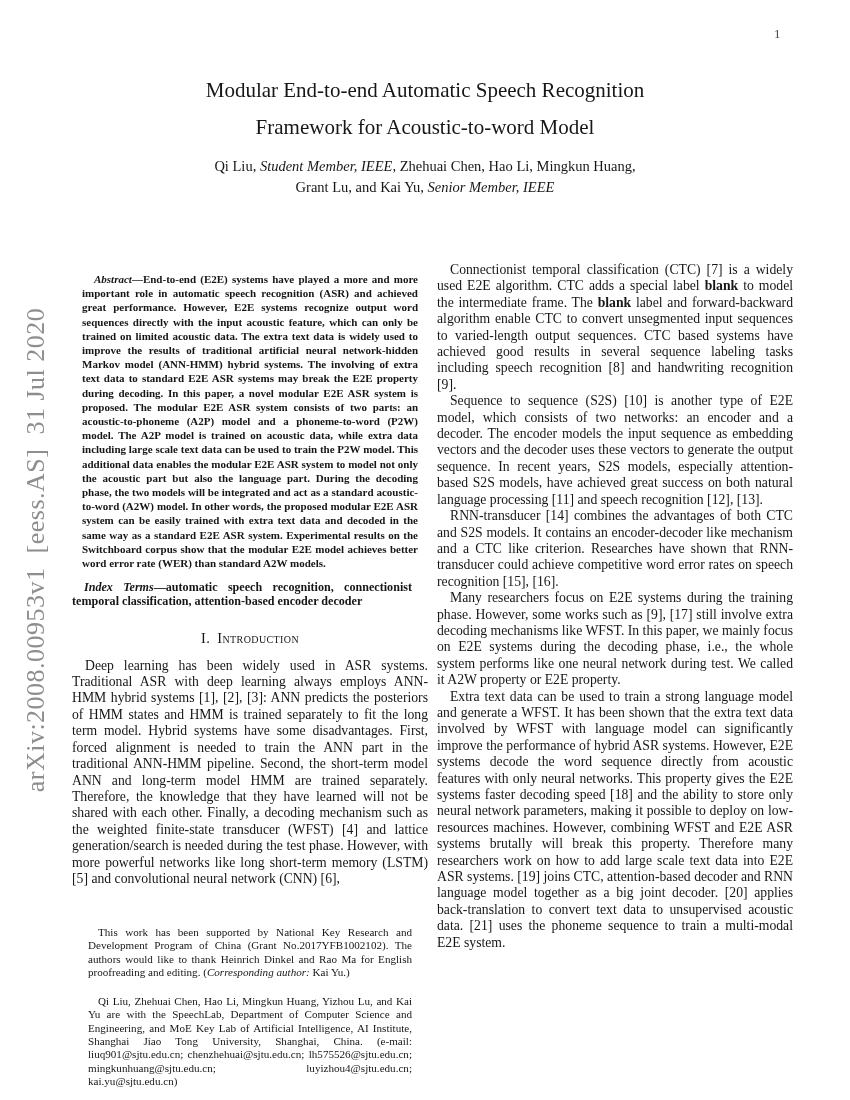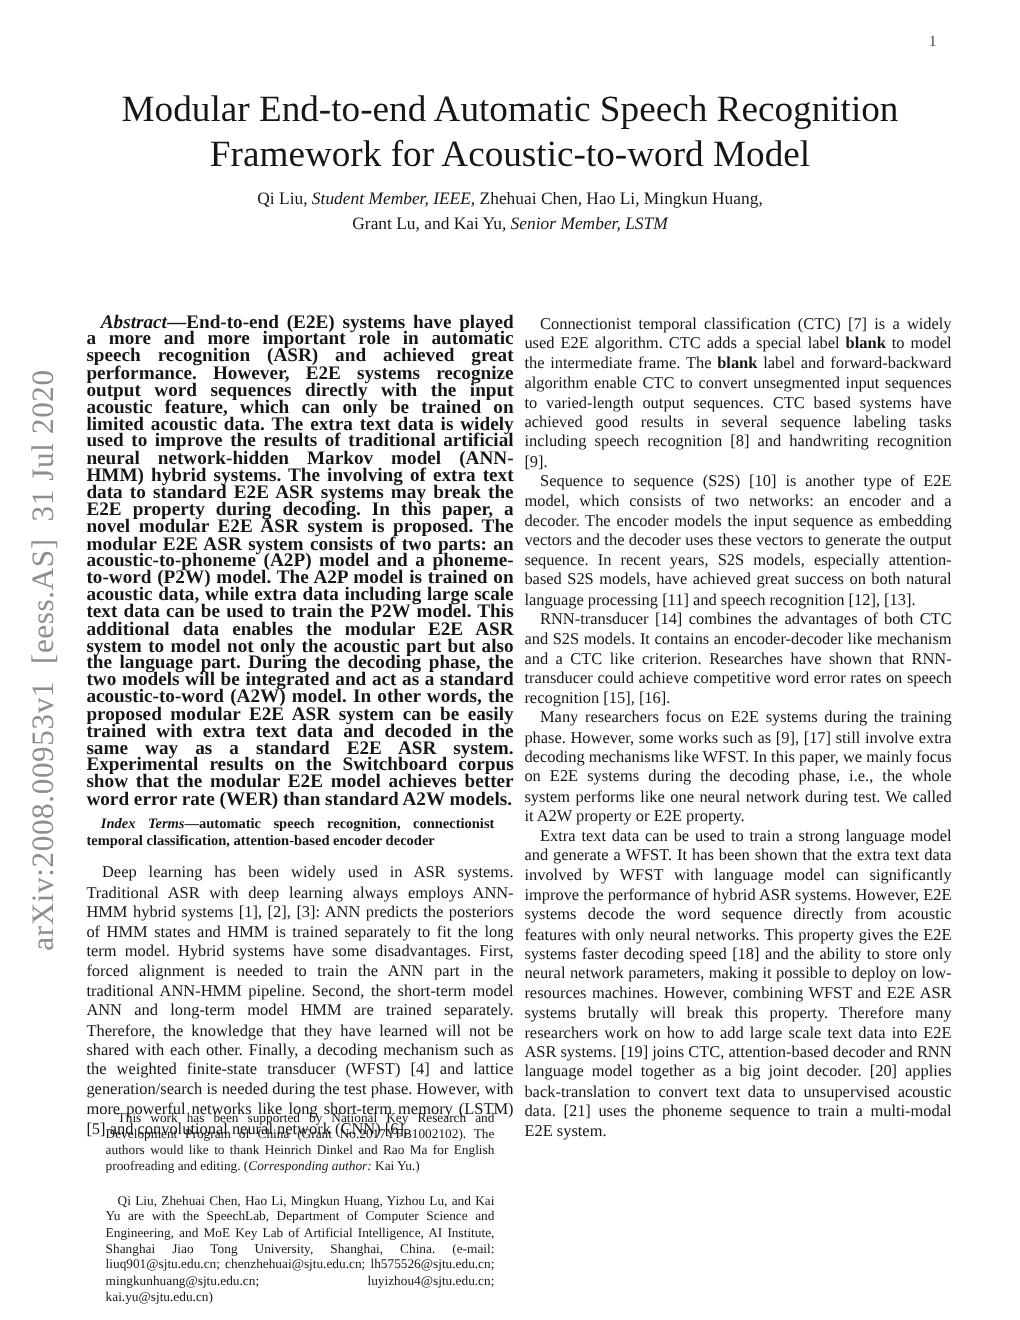--- a/index.html
+++ b/index.html
@@ -21,37 +21,37 @@
     transform:translate(-50%,-50%) rotate(-90deg);
     white-space:pre;
     font-size:26px;letter-spacing:0.5px;
     color:#8e8e8e;
   }
   .title-block{
     position:absolute;top:72px;left:0;width:850px;
     text-align:center;
   }
   .title-line{
-    font-size:31px;line-height:37px;font-weight:400;
+    font-size:21px;line-height:37px;font-weight:400;
     margin:0;
   }
   .authors-block{
     position:absolute;top:156px;left:0;width:850px;
     text-align:center;
   }
   .author-line{font-size:14.5px;line-height:21px;}
   .col{
     position:absolute;top:262px;width:356px;
     text-align:justify;
   }
   .col-left{left:72px;height:800px;}
   .col-right{left:437px;height:800px;}
   .abstract-par{
-    margin:0;
-    font-size:16px;line-height:14.2px;
+    margin:10px;
+    font-size:11px;line-height:14.2px;
     font-weight:bold;
     text-indent:12px;
   }
   .index-par{
     margin:5px 16px 0 0;
     font-size:12.1px;line-height:14.2px;
     font-weight:bold;
     text-indent:12px;
   }
   .section-heading{
@@ -88,26 +88,27 @@
 
   <div class="arxiv-sidebar">arXiv:2008.00953v1  [eess.AS]  31 Jul 2020</div>
 
   <div class="title-block">
     <h1 class="title-line">Modular End-to-end Automatic Speech Recognition</h1>
     <h1 class="title-line">Framework for Acoustic-to-word Model</h1>
   </div>
 
   <div class="authors-block">
     <div class="author-line"><span>Qi Liu, </span><span class="it">Student Member, IEEE</span><span>, Zhehuai Chen, Hao Li, Mingkun Huang,</span></div>
-    <div class="author-line"><span>Grant Lu, and Kai Yu, </span><span class="it">Senior Member, LSTM</span></div>
+    <div class="author-line"><span>Grant Lu, and Kai Yu, </span><span class="it">Senior Member, IEEE</span></div>
   </div>
 
   <div class="col col-left">
     <p class="abstract-par"><span class="it">Abstract</span><span>—End-to-end (E2E) systems have played a more and more important role in automatic speech recognition (ASR) and achieved great performance. However, E2E systems recognize output word sequences directly with the input acoustic feature, which can only be trained on limited acoustic data. The extra text data is widely used to improve the results of traditional artificial neural network-hidden Markov model (ANN-HMM) hybrid systems. The involving of extra text data to standard E2E ASR systems may break the E2E property during decoding. In this paper, a novel modular E2E ASR system is proposed. The modular E2E ASR system consists of two parts: an acoustic-to-phoneme (A2P) model and a phoneme-to-word (P2W) model. The A2P model is trained on acoustic data, while extra data including large scale text data can be used to train the P2W model. This additional data enables the modular E2E ASR system to model not only the acoustic part but also the language part. During the decoding phase, the two models will be integrated and act as a standard acoustic-to-word (A2W) model. In other words, the proposed modular E2E ASR system can be easily trained with extra text data and decoded in the same way as a standard E2E ASR system. Experimental results on the Switchboard corpus show that the modular E2E model achieves better word error rate (WER) than standard A2W models.</span></p>
     <p class="index-par"><span class="it">Index Terms</span><span>—automatic speech recognition, connectionist temporal classification, attention-based encoder decoder</span></p>
+    <h2 class="section-heading"><span class="sec-num">I.</span><span>Introduction</span></h2>
     <p class="body-par">Deep learning has been widely used in ASR systems. Traditional ASR with deep learning always employs ANN-HMM hybrid systems [1], [2], [3]: ANN predicts the posteriors of HMM states and HMM is trained separately to fit the long term model. Hybrid systems have some disadvantages. First, forced alignment is needed to train the ANN part in the traditional ANN-HMM pipeline. Second, the short-term model ANN and long-term model HMM are trained separately. Therefore, the knowledge that they have learned will not be shared with each other. Finally, a decoding mechanism such as the weighted finite-state transducer (WFST) [4] and lattice generation/search is needed during the test phase. However, with more powerful networks like long short-term memory (LSTM) [5] and convolutional neural network (CNN) [6],</p>
     <div class="footnote">
       <p><span>This work has been supported by National Key Research and Development Program of China (Grant No.2017YFB1002102). The authors would like to thank Heinrich Dinkel and Rao Ma for English proofreading and editing. (</span><span class="it">Corresponding author:</span><span> Kai Yu.)</span></p>
       <p><span>Qi Liu, Zhehuai Chen, Hao Li, Mingkun Huang, Yizhou Lu, and Kai Yu are with the SpeechLab, Department of Computer Science and Engineering, and MoE Key Lab of Artificial Intelligence, AI Institute, Shanghai Jiao Tong University, Shanghai, China. (e-mail: liuq901@sjtu.edu.cn; chenzhehuai@sjtu.edu.cn; lh575526@sjtu.edu.cn; mingkunhuang@sjtu.edu.cn; luyizhou4@sjtu.edu.cn; kai.yu@sjtu.edu.cn)</span></p>
     </div>
   </div>
 
   <div class="col col-right">
       <p class="body-par"><span>Connectionist temporal classification (CTC) [7] is a widely used E2E algorithm. CTC adds a special label </span><span class="bd">blank</span><span> to model the intermediate frame. The </span><span class="bd">blank</span><span> label and forward-backward algorithm enable CTC to convert unsegmented input sequences to varied-length output sequences. CTC based systems have achieved good results in several sequence labeling tasks including speech recognition [8] and handwriting recognition [9].</span></p>
       <p class="body-par"><span>Sequence to sequence (S2S) [10] is another type of E2E model, which consists of two networks: an encoder and a decoder. The encoder models the input sequence as embedding vectors and the decoder uses these vectors to generate the output sequence. In recent years, S2S models, especially attention-based S2S models, have achieved great success on both natural language processing [11] and speech recognition [12], [13].</span></p>

